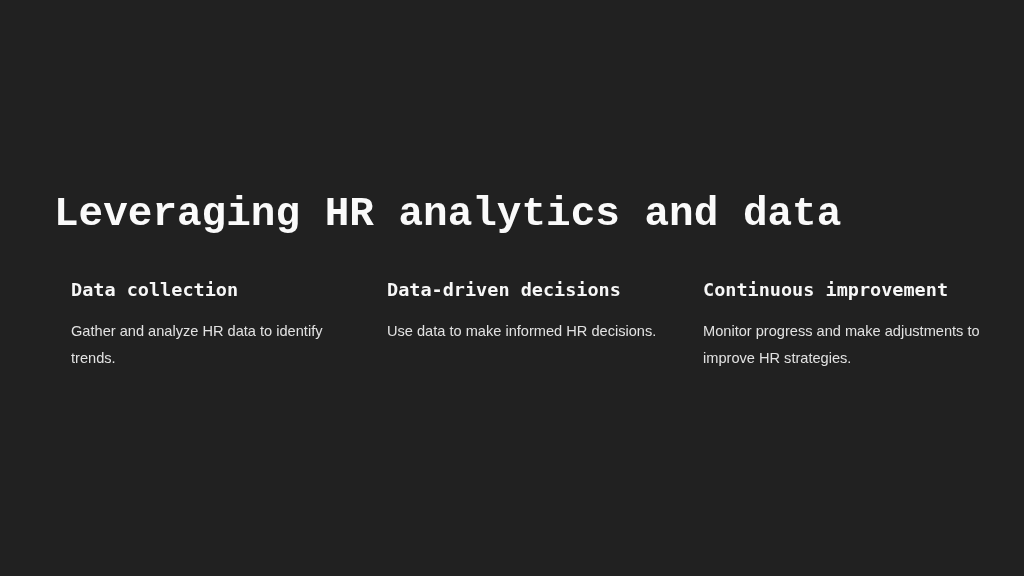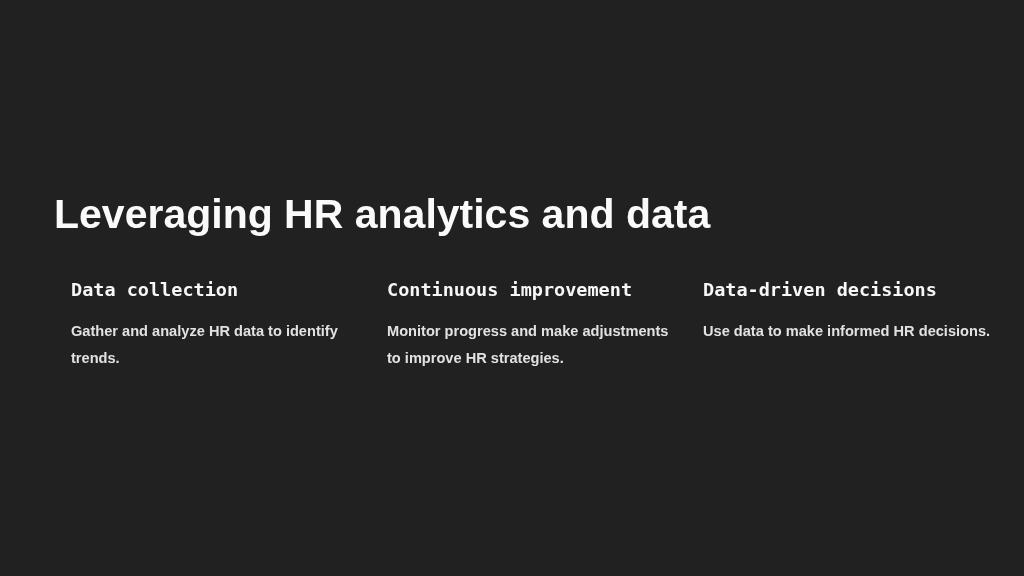--- a/index.html
+++ b/index.html
@@ -24,21 +24,21 @@
     box-sizing: border-box;
   }
 
   
   .slide-title {
     position: absolute;
     left: 54px;
     top: 189px;
     width: 930px;
     margin: 0;
-    font-family: Liberation Sans, sans-serif;
+    font-family: Liberation Mono, monospace;
     font-size: 41px;
     font-weight: 700;
     line-height: 50px;
     letter-spacing: 0px;
     color: #fafafa;
     white-space: nowrap;
   }
 
   
   .columns {
@@ -68,44 +68,44 @@
     font-weight: 700;
     line-height: 24px;
     color: #f7f7f7;
     white-space: nowrap;
   }
 
   .column-body {
     margin: 0;
     font-family: "Liberation Sans", sans-serif;
     font-size: 14.6px;
-    font-weight: 700;
+    font-weight: 400;
     line-height: 27px;
     color: #e2e2e2;
   }
 </style>
 </head>
 <body>
 
 <div class="slide">
 
   <h1 class="slide-title">Leveraging HR analytics and data</h1>
 
   <div class="columns">
 
     <div class="column">
       <h2 class="column-heading">Data collection</h2>
       <p class="column-body">Gather and analyze HR data to identify trends.</p>
     </div>
 
     <div class="column">
-      <h2 class="column-heading">Continuous improvement</h2>
-      <p class="column-body">Monitor progress and make adjustments to improve HR strategies.</p>
+      <h2 class="column-heading">Data-driven decisions</h2>
+      <p class="column-body">Use data to make informed HR decisions.</p>
     </div>
 
     <div class="column">
-      <h2 class="column-heading">Data-driven decisions</h2>
-      <p class="column-body">Use data to make informed HR decisions.</p>
+      <h2 class="column-heading">Continuous improvement</h2>
+      <p class="column-body">Monitor progress and make adjustments to improve HR strategies.</p>
     </div>
 
   </div>
 
 </div>
 
 </body></html>

